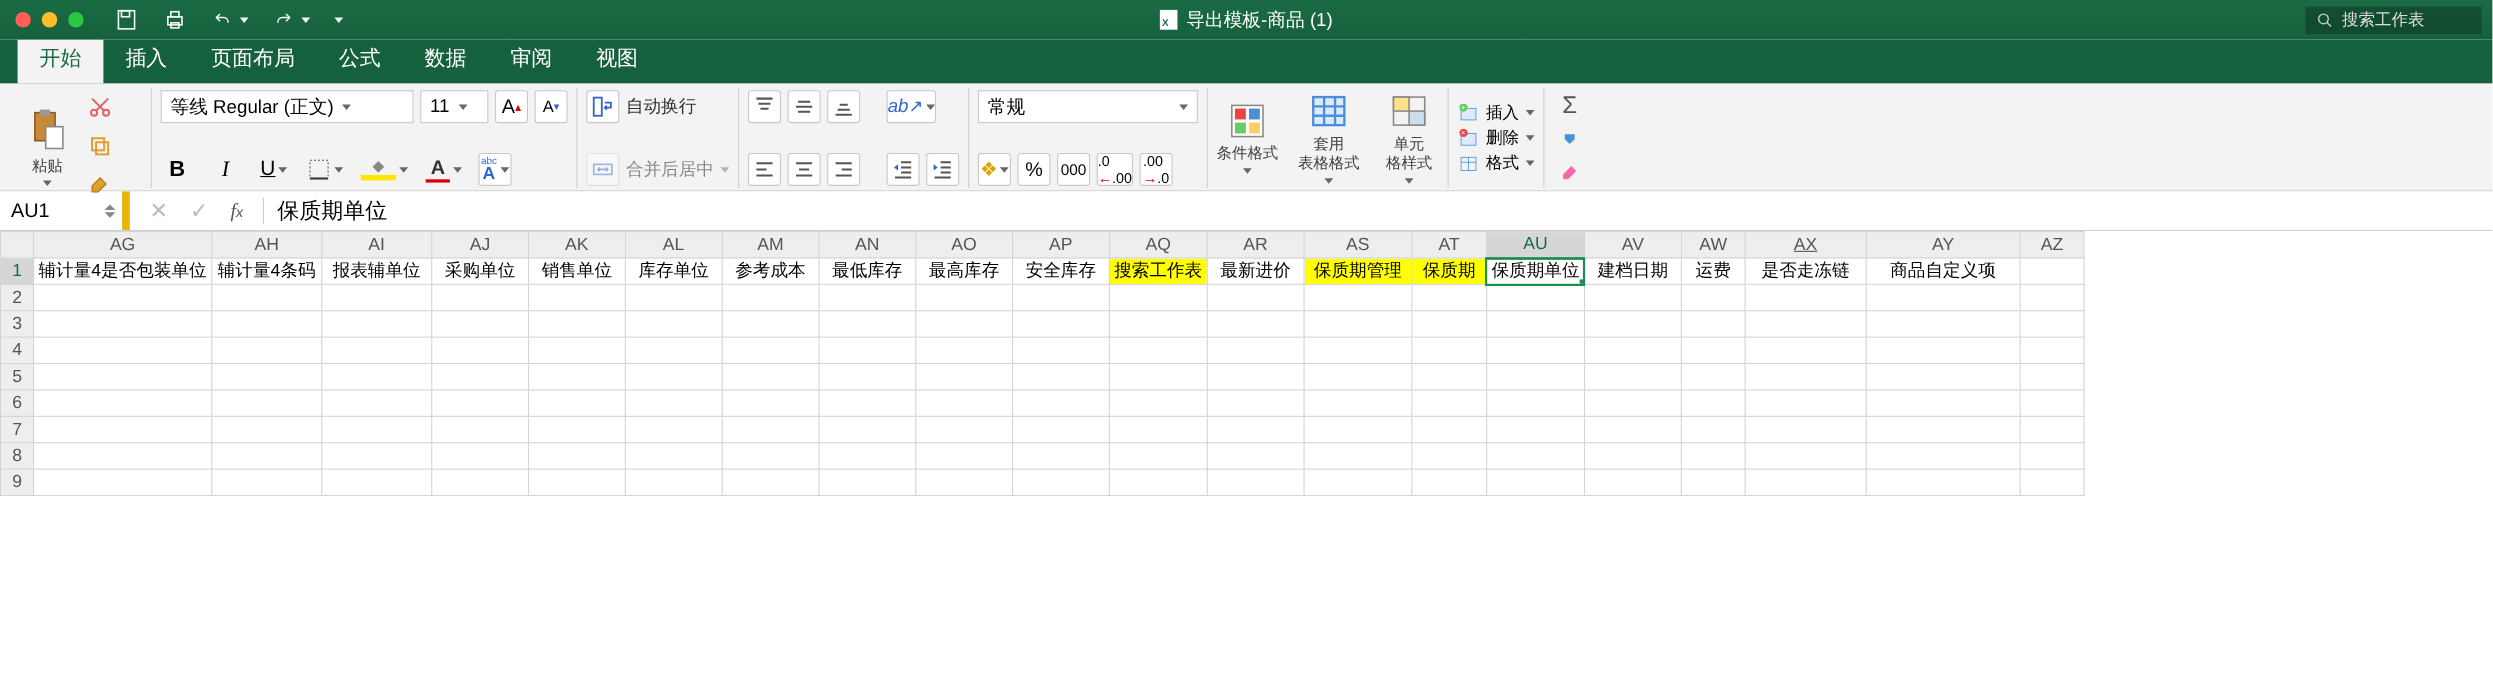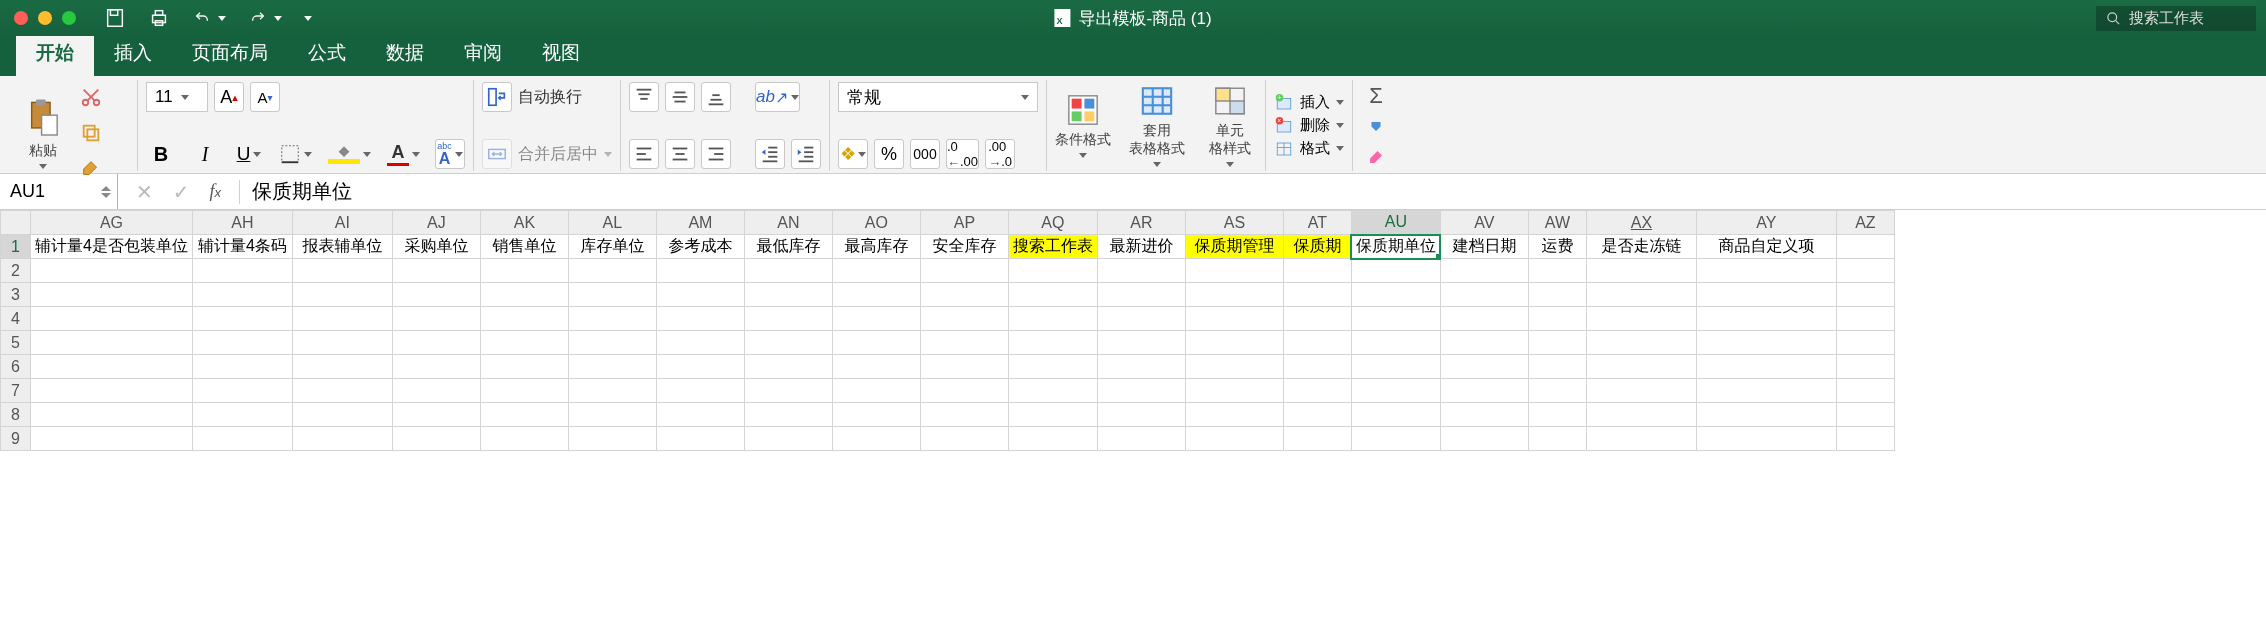--- a/index.html
+++ b/index.html
@@ -13,39 +13,39 @@
   .qat { display: flex; align-items: center; gap: 22px; margin-left: 28px; }
   .qat-btn { color:#fff; opacity:.95; display:flex; align-items:center; gap:4px; }
   .title-center { position:absolute; left:50%; transform:translateX(-50%); display:flex; align-items:center; gap:8px; font-size:17px; }
   .doc-ico { width:16px; height:18px; background:#fff; position:relative; }
   .doc-ico::after{content:"X"; position:absolute; bottom:1px; left:2px; color:#1a6b44; font-size:9px; font-weight:bold;}
   .search { margin-left:auto; margin-right:10px; display:flex; align-items:center; gap:8px; background:rgba(0,0,0,.25); border-radius:0; padding:3px 10px; min-width:160px; color:#ddd; font-size:15px; }
 
   
   .tabs-row { background:#16613d; height:40px; display:flex; align-items:flex-end; padding-left:16px; gap:0; }
   .tab { color:#fff; font-size:19px; padding:8px 20px 10px; cursor:default; }
-  .tab.active { background:#f3f3f3; color:#1a6b44; font-weight:700; border-radius:2px 2px 0 0; }
+  .tab.active { background:#f3f3f3; color:#1a6b44; font-weight:400; border-radius:2px 2px 0 0; }
 
   
   .ribbon { background:#f3f3f3; border-bottom:1px solid #cfcfcf; height:98px; display:flex; align-items:stretch; padding:4px 8px 2px; gap:0; }
   .group { display:flex; flex-direction:column; justify-content:space-between; padding:2px 8px; border-right:1px solid #d0d0d0; }
   .group:last-child{border-right:none;}
   .group-row { display:flex; align-items:center; gap:6px; }
   .rb-btn { background:#fff0; border:1px solid transparent; display:flex; align-items:center; justify-content:center; min-width:30px; height:30px; border-radius:3px; }
   .rb-btn.box { border:1px solid #c8c8c8; background:#fff; }
   .rb-big { display:flex; flex-direction:column; align-items:center; gap:4px; font-size:14px; color:#424242; min-width:54px; }
   .sel { border:1px solid #c8c8c8; background:#fff; height:30px; display:flex; align-items:center; padding:0 8px; font-size:17px; gap:8px; }
   .caret { width:0;height:0;border-left:4px solid transparent;border-right:4px solid transparent;border-top:5px solid #666; }
   .yelbar { background:#ffe600; height:5px; width:32px; margin-top:-2px; }
   .redbar { background:#d00; height:3px; width:22px; margin-top:0; }
   .ico-svg { width:22px; height:22px; }
 
   
   .fbar { height:36px; border-bottom:1px solid #cfcfcf; display:flex; align-items:center; background:#fff; }
-  .namebox { width:118px; border-right:1px solid #eab308; display:flex; align-items:center; justify-content:space-between; padding:0 6px 0 10px; font-size:18px; height:100%; }
+  .namebox { width:118px; border-right:7px solid #eab308; display:flex; align-items:center; justify-content:space-between; padding:0 6px 0 10px; font-size:18px; height:100%; }
   .spin { display:flex; flex-direction:column; gap:2px;}
   .spin div{width:0;height:0;border-left:5px solid transparent;border-right:5px solid transparent;}
   .spin .up{border-bottom:5px solid #888;} .spin .dn{border-top:5px solid #888;}
   .fbar-btns { display:flex; align-items:center; gap:20px; padding:0 18px; color:#888; font-size:18px; }
   .fx { font-style:italic; font-family:Georgia,serif; color:#555; }
   .fdiv { width:1px; background:#cfcfcf; height:24px; }
   .fcontent { flex:1; padding-left:12px; font-size:20px; }
 
   
   .grid-wrap { overflow:hidden; }
@@ -158,20 +158,24 @@
             <svg class="ico-svg" viewBox="0 0 24 24" fill="#e0a030" stroke="#b07010">
               <path d="M4 12l8-8 6 6-8 8H4z"></path>
             </svg>
           </span>
       </div>
     </div>
   </div>
 
   <div class="group">
     <div class="group-row">
+      <div class="sel" style="width:230px">
+          <span>等线 Regular (正文)</span>
+          <span class="caret"></span>
+        </div>
       <div class="sel" style="width:62px">
           <span>11</span>
           <span class="caret"></span>
         </div>
       <span class="rb-btn box" style="font-size:18px">A<span style="font-size:11px;color:#d00">▴</span></span>
       <span class="rb-btn box" style="font-size:15px">A<span style="font-size:10px;color:#36c">▾</span></span>
     </div>
     <div class="group-row" style="gap:14px">
       <span class="rb-btn" style="font-weight:bold;font-size:20px">B</span>
       <span class="rb-btn" style="font-style:italic;font-size:20px;font-family:Georgia">I</span>

